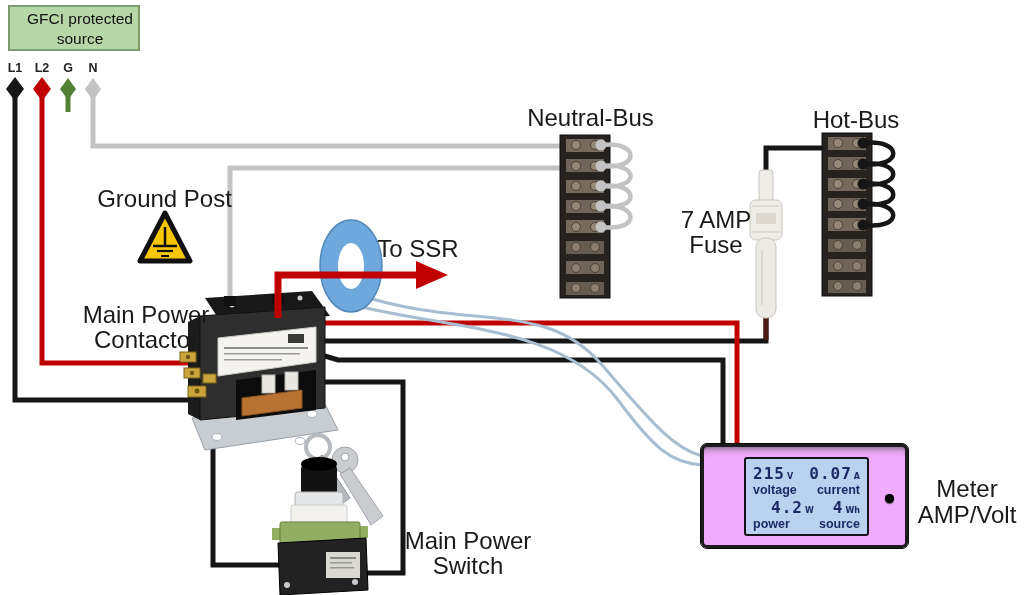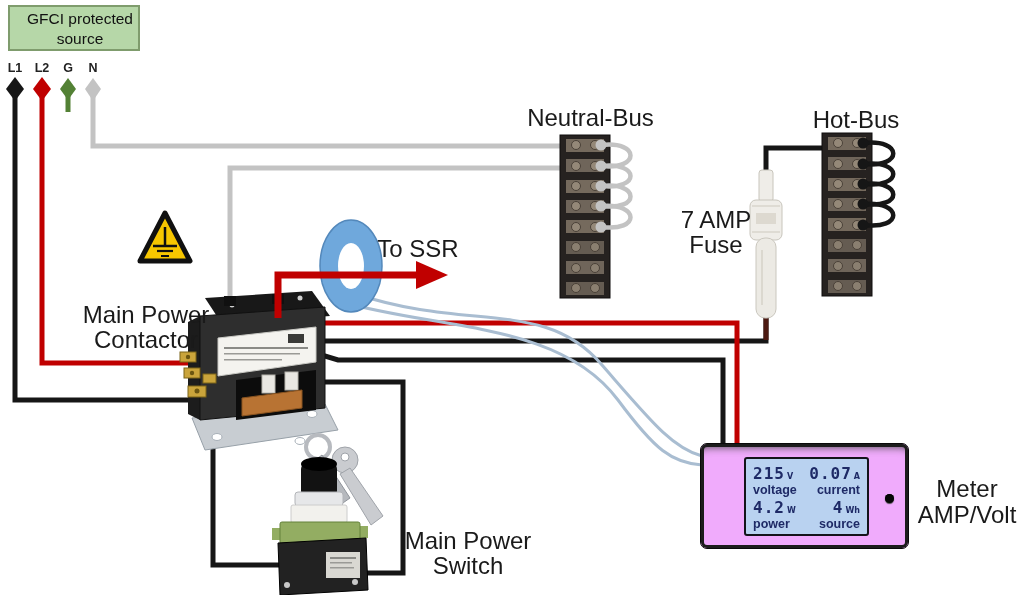--- a/index.html
+++ b/index.html
@@ -239,20 +239,21 @@
   <div class="srcbox">
     <div>GFCI protected</div>
     <div>source</div>
   </div>
 
   <div class="tlabel" style="left:4px;top:61px;">L1</div>
   <div class="tlabel" style="left:31px;top:61px;">L2</div>
   <div class="tlabel" style="left:57px;top:61px;">G</div>
   <div class="tlabel" style="left:82px;top:61px;">N</div>
 
+  <div class="lbl" style="left:92px;top:186px;width:145px;">Ground Post</div>
   <div class="lbl" style="left:72px;top:302px;width:148px;">
     <div>Main Power</div>
     <div>Contactor</div>
   </div>
   <div class="lbl" style="left:372px;top:236px;width:92px;">To SSR</div>
   <div class="lbl" style="left:518px;top:105px;width:145px;">Neutral-Bus</div>
   <div class="lbl" style="left:800px;top:107px;width:112px;">Hot-Bus</div>
   <div class="lbl" style="left:672px;top:207px;width:88px;">
     <div>7 AMP</div>
     <div>Fuse</div>
@@ -270,21 +271,21 @@
     <div class="lcd">
       <div class="lcdrow">
         <span><span class="seg">215</span><span class="unit">V</span></span>
         <span><span class="seg">0.07</span><span class="unit">A</span></span>
       </div>
       <div class="lcdrow">
         <span class="lcdlab">voltage</span>
         <span class="lcdlab">current</span>
       </div>
       <div class="lcdrow">
-        <span style=""><span class="seg">4.2</span><span class="unit">W</span></span>
+        <span style="margin-left:18px;"><span class="seg">4.2</span><span class="unit">W</span></span>
         <span><span class="seg">4</span><span class="unit">Wh</span></span>
       </div>
       <div class="lcdrow">
         <span class="lcdlab">power</span>
         <span class="lcdlab">source</span>
       </div>
     </div>
     <div class="mbtn"></div>
   </div>
 

